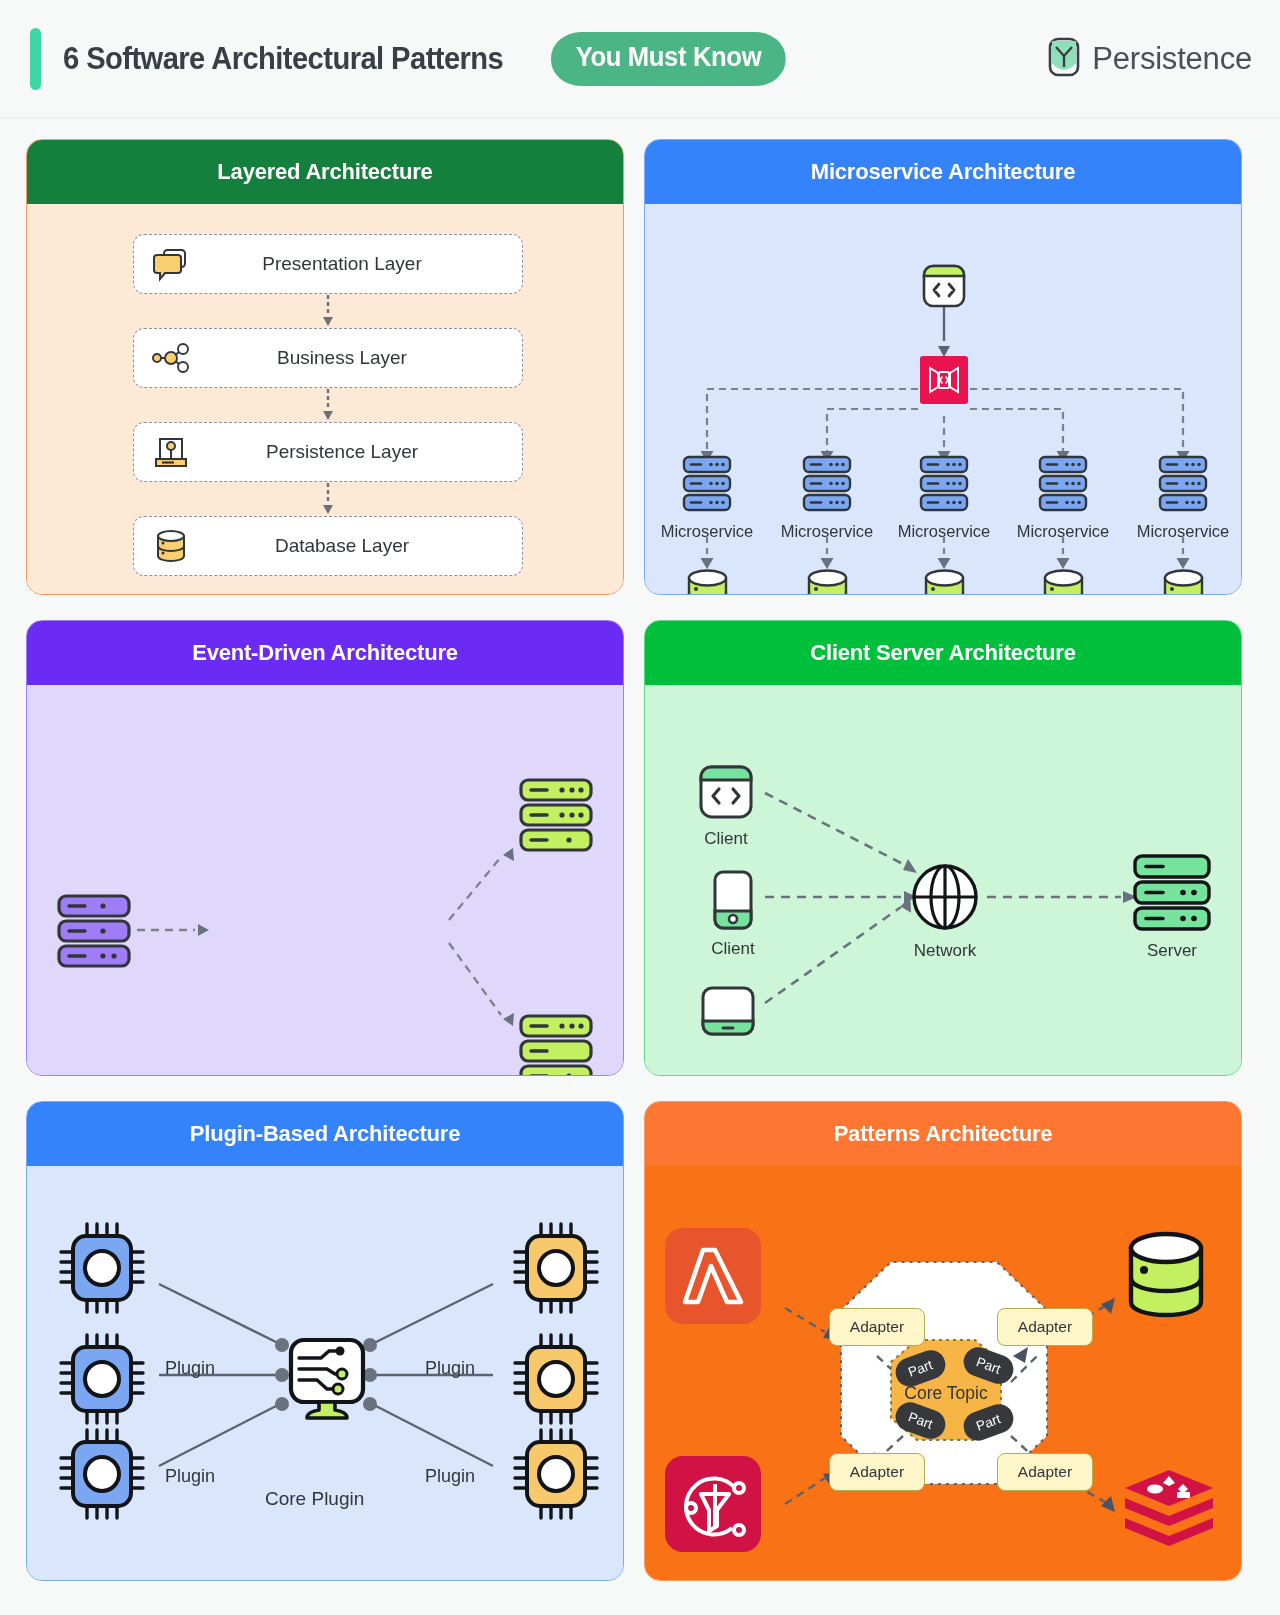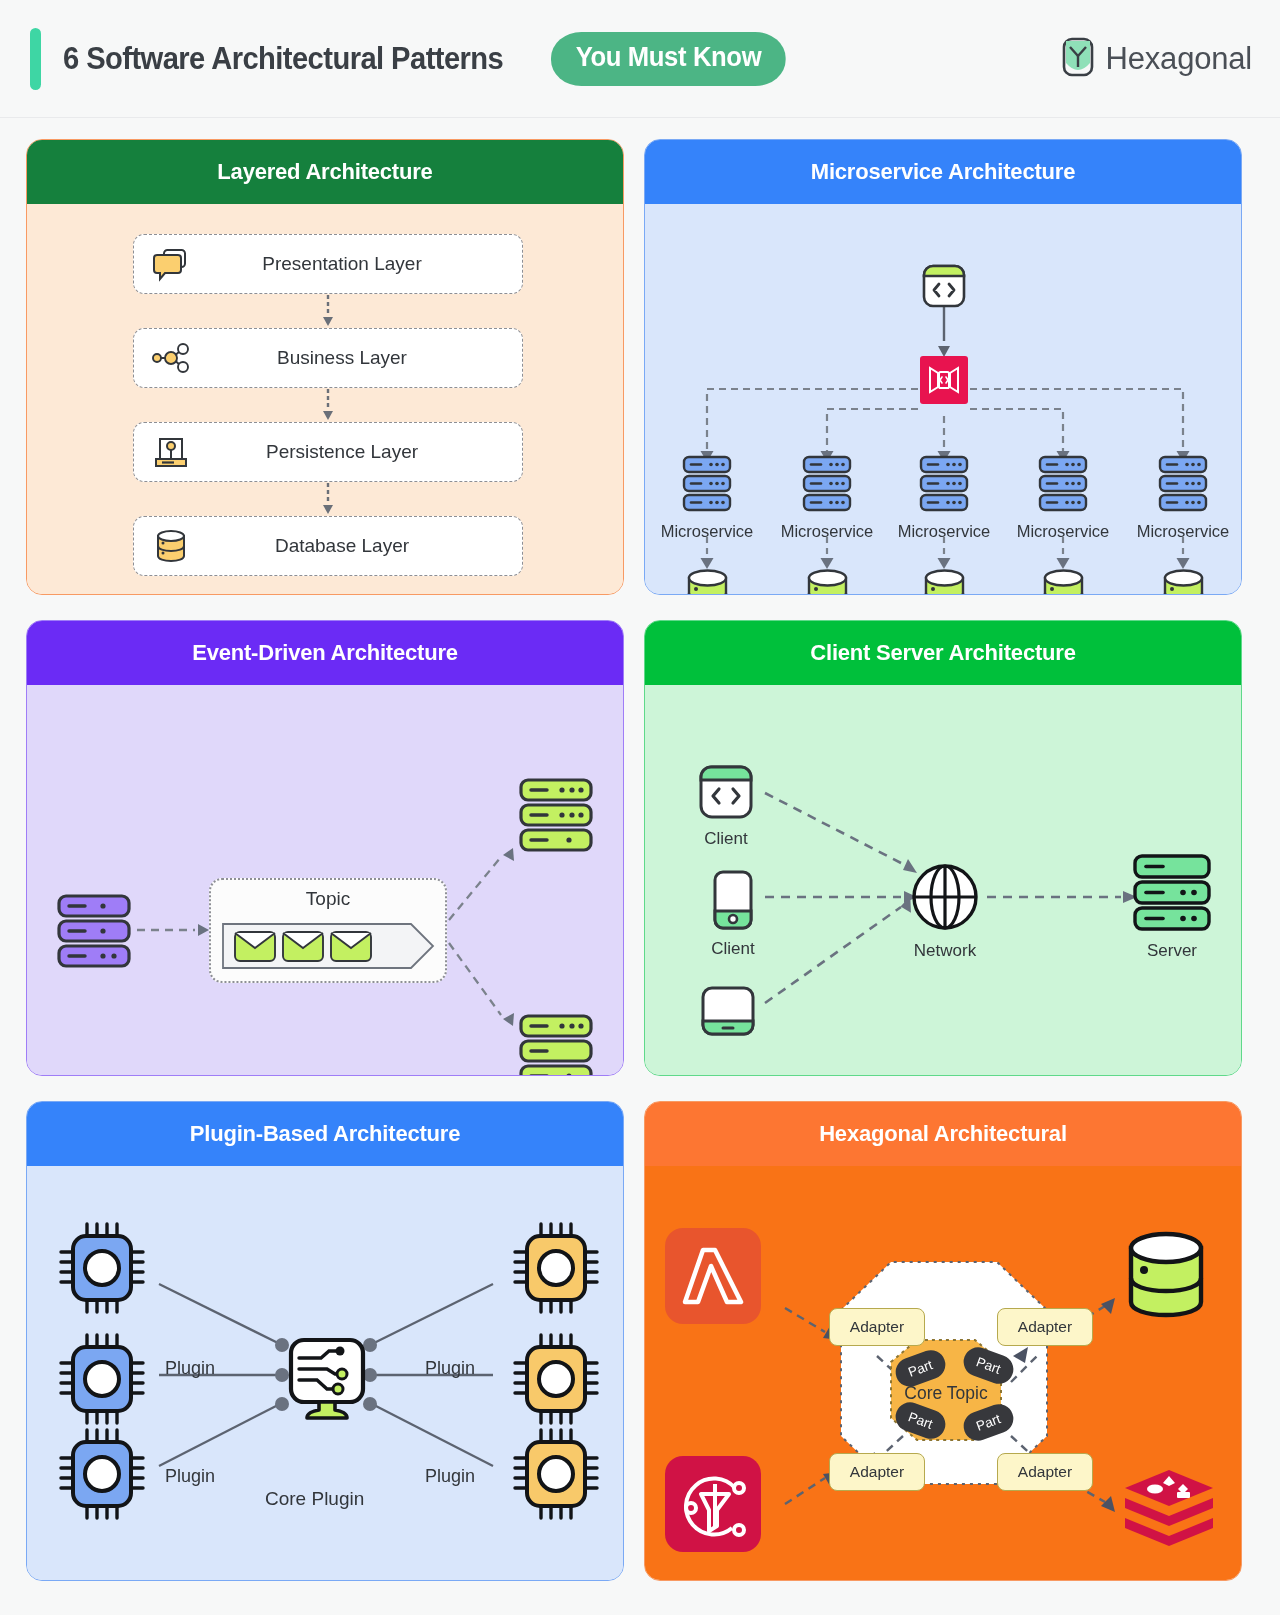--- a/index.html
+++ b/index.html
@@ -227,21 +227,21 @@
   <div class="pill">You Must Know</div>
   <div class="brand">
     <span>
       <svg width="34" height="40" viewBox="0 0 34 40">
         <rect x="3" y="2" width="28" height="36" rx="8" fill="none" stroke="#3a3f45" stroke-width="2.6"></rect>
         <path d="M5 4 H29 V26 Q17 40 5 26 Z" fill="#8fe0b8"></path>
         <path d="M9 10 L17 19 L25 10" fill="none" stroke="#3a3f45" stroke-width="2.4"></path>
         <path d="M17 19 V30" stroke="#3a3f45" stroke-width="2.4"></path>
       </svg>
     </span>
-    <span class="brand-name">Hexagonal</span>
+    <span class="brand-name">Persistence</span>
   </div>
 </div>
 
 <div class="grid">
 
   <div class="panel p-layered">
     <div class="panel-head">Layered Architecture</div>
     <div class="panel-body">
       <div class="layer-stack">
 
@@ -599,34 +599,20 @@
             <g fill="#32363b">
               <circle cx="48" cy="13" r="2.6"></circle>
               <circle cx="48" cy="38" r="2.6"></circle>
               <circle cx="48" cy="63" r="2.6"></circle>
                 <circle cx="59" cy="63" r="2.6"></circle>
             </g>
           </svg>
         </span>
       </div>
 
-      <div class="topic-box">
-        <div class="topic-title">Topic</div>
-        <svg width="220" height="54" style="position:absolute;left:10px;top:40px">
-          <path d="M2 4 H190 L212 26 L190 48 H2 Z" fill="#f3f4f6" stroke="#6e747e" stroke-width="1.8"></path>
-          <g>
-            <rect x="14" y="12" width="40" height="29" rx="5" fill="#c3f061" stroke="#32363b" stroke-width="1.9"></rect>
-            <path d="M14 13l20 15 20-15" fill="#fff" stroke="#32363b" stroke-width="1.9"></path>
-            <rect x="62" y="12" width="40" height="29" rx="5" fill="#c3f061" stroke="#32363b" stroke-width="1.9"></rect>
-            <path d="M62 13l20 15 20-15" fill="#fff" stroke="#32363b" stroke-width="1.9"></path>
-            <rect x="110" y="12" width="40" height="29" rx="5" fill="#c3f061" stroke="#32363b" stroke-width="1.9"></rect>
-            <path d="M110 13l20 15 20-15" fill="#fff" stroke="#32363b" stroke-width="1.9"></path>
-          </g>
-        </svg>
-      </div>
 
       <div style="position:absolute;left:490px;top:92px">
         <span>
           <svg width="78" height="76" viewBox="0 0 78 76">
             <g stroke="#32363b" stroke-width="3.2" fill="#c3f061">
               <rect x="4" y="3" width="70" height="20" rx="7"></rect>
               <rect x="4" y="28" width="70" height="20" rx="7"></rect>
               <rect x="4" y="53" width="70" height="20" rx="7"></rect>
             </g>
             <g stroke="#32363b" stroke-width="3.4" stroke-linecap="round">
@@ -886,21 +872,21 @@
 
       <div class="plug-label" style="left:138px;top:192px">Plugin</div>
       <div class="plug-label" style="left:138px;top:300px">Plugin</div>
       <div class="plug-label" style="left:398px;top:192px">Plugin</div>
       <div class="plug-label" style="left:398px;top:300px">Plugin</div>
       <div class="plug-label" style="left:238px;top:322px;font-size:19px">Core Plugin</div>
     </div>
   </div>
 
   <div class="panel p-hex">
-    <div class="panel-head">Hexagonal Architectural</div>
+    <div class="panel-head">Patterns Architecture</div>
     <div class="panel-body">
 
       <svg width="598" height="416" style="position:absolute;left:0;top:0">
         <path d="M196 144 L246 96 H352 L402 144 V270 L352 318 H246 L196 270 Z" fill="#ffffff" stroke="#5c6370" stroke-width="2" stroke-dasharray="3 5"></path>
         <g stroke="#5c6370" stroke-width="2.4" fill="none" stroke-dasharray="8 6">
           <path d="M140 142 L180 166"></path>
           <path d="M140 338 L180 312"></path>
           <path d="M418 166 L460 140"></path>
           <path d="M418 312 L460 336"></path>
           <path d="M232 190 L260 216"></path>

